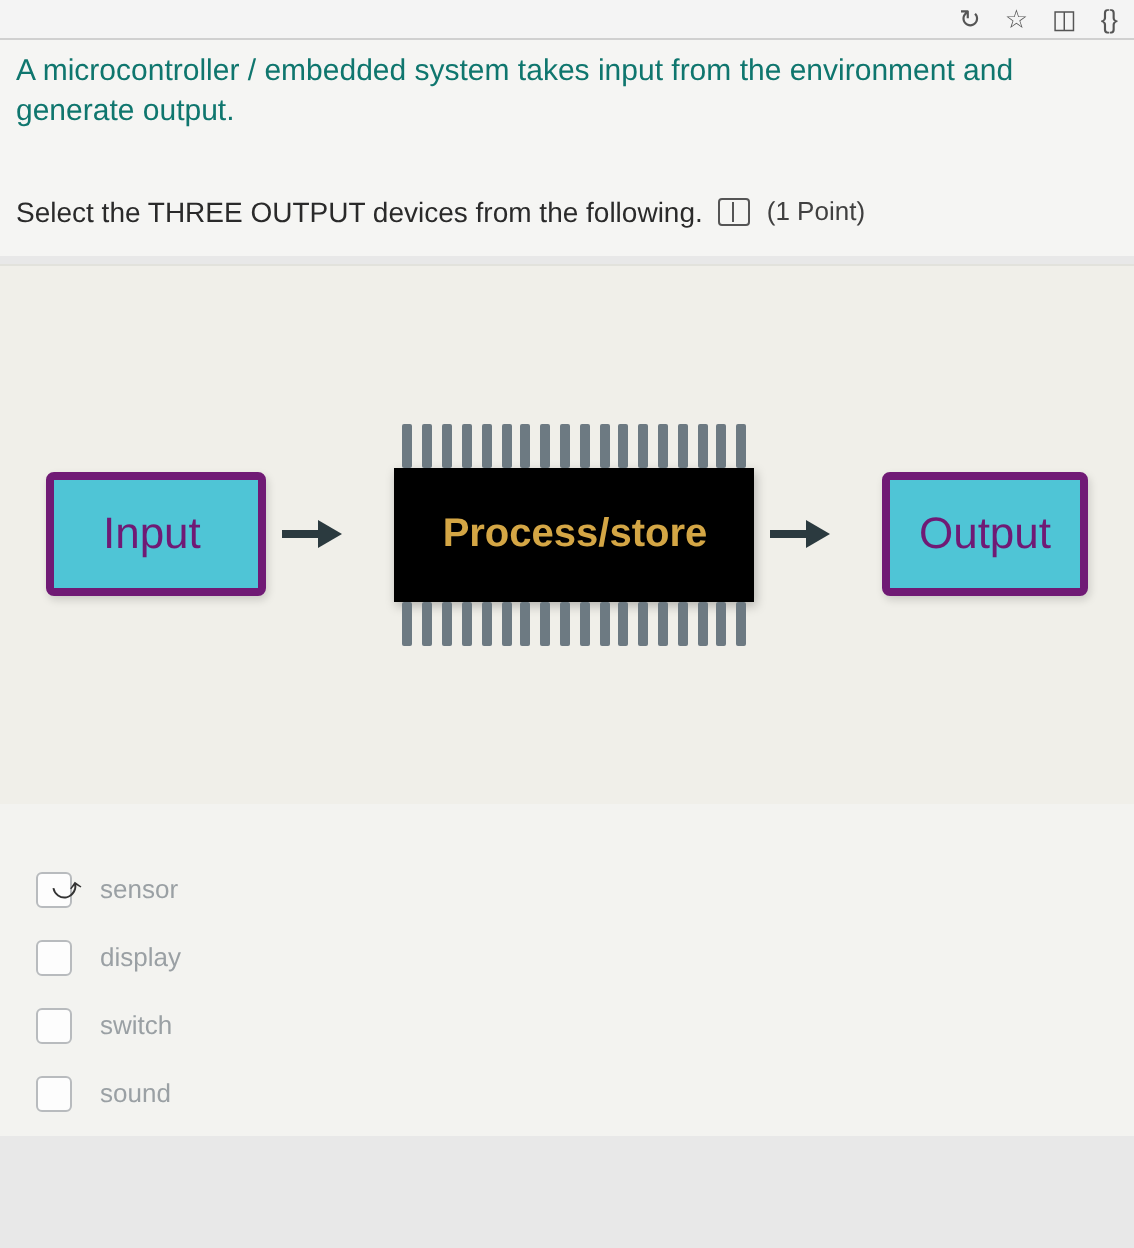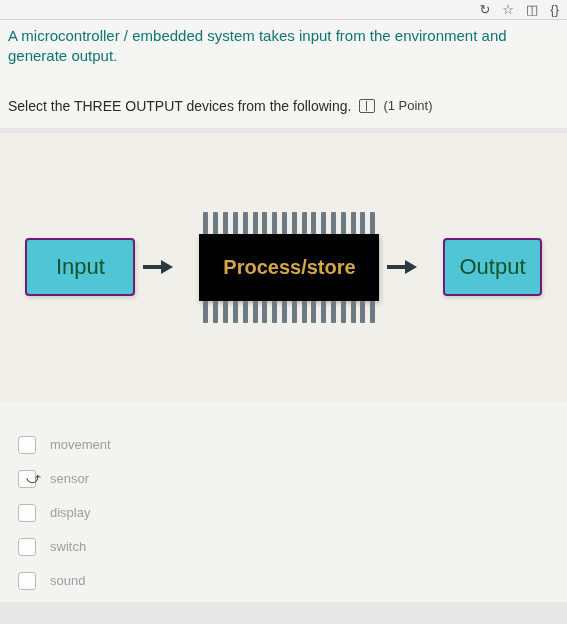--- a/index.html
+++ b/index.html
@@ -69,28 +69,27 @@
       margin-top: 4px;
       display: flex;
       align-items: center;
       justify-content: center;
       gap: 26px;
       padding: 0 14px;
       border-top: 1px solid #e2e2dc;
     }
     .io-box {
       background: #4fc5d6;
-      border: 2px solid #701a75;
+      border: 4px solid #701a75;
       border-radius: 4px;
-      color: #14532d;
+      color: #701a75;
       font-size: 22px;
       font-weight: 500;
       padding: 14px 24px;
       min-width: 110px;
-      text-align: center;
       box-shadow: 1px 2px 4px rgba(0,0,0,0.15);
     }
     .io-box.out { min-width: 90px; padding: 14px 14px; }
     .arrow {
       width: 0; height: 0;
       border-top: 7px solid transparent;
       border-bottom: 7px solid transparent;
       border-left: 12px solid #2b3a3f;
       position: relative;
     }
@@ -215,24 +214,20 @@
         <div class="pin"></div>
     </div>
   </div>
   <div class="arrow"></div>
   <div class="io-box out">Output</div>
 </div>
 
 <div class="options" style="position:relative;">
   <div class="option">
     <div class="checkbox"></div>
-    <span>movement</span>
-  </div>
-  <div class="option">
-    <div class="checkbox"></div>
     <span>sensor</span>
     <span class="cursor" style="margin-left:8px;">⤻</span>
   </div>
   <div class="option">
     <div class="checkbox"></div>
     <span>display</span>
   </div>
   <div class="option">
     <div class="checkbox"></div>
     <span>switch</span>

